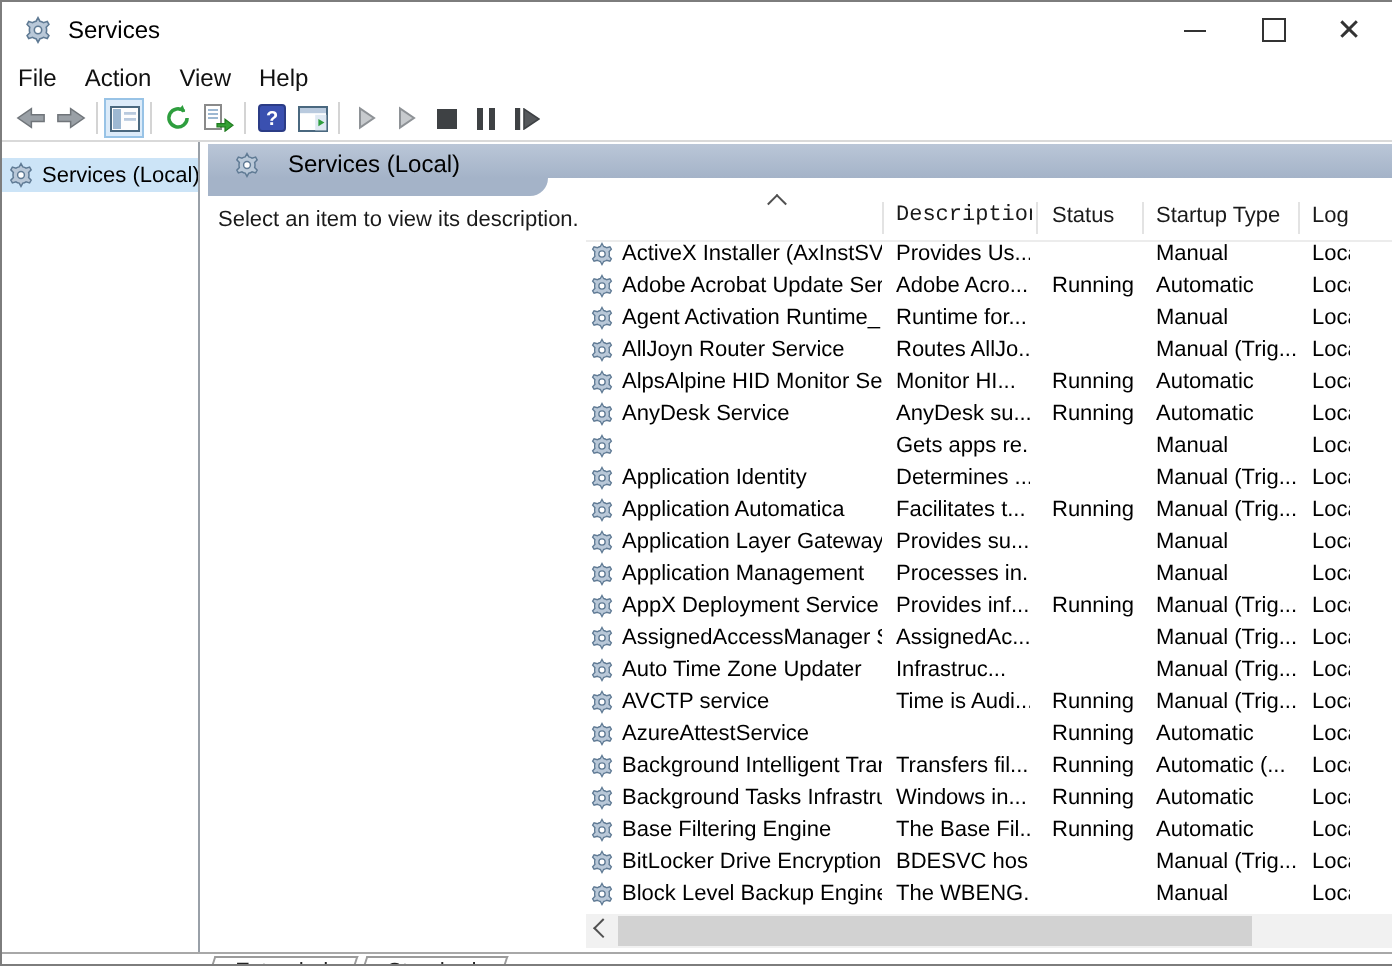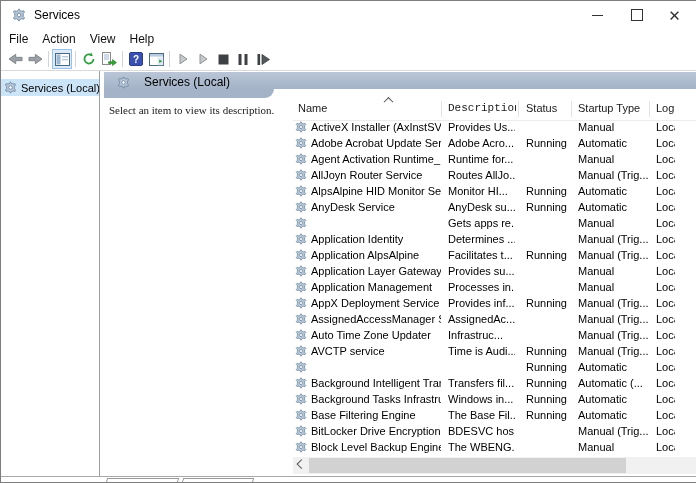--- a/index.html
+++ b/index.html
@@ -28,21 +28,21 @@
   
   #treePanel{position:absolute;left:0;top:70px;width:98px;bottom:5px;background:#fff;border-right:1px solid #99a0a8;}
   .tree-item{margin-top:8px;height:17px;background:#cce4f7;display:flex;align-items:center;padding-left:3px;font-size:11px;color:#000;white-space:nowrap;overflow:hidden;}
   .tree-item .gear{margin-right:4px;display:inline-flex;}
 
   #mainPanel{position:absolute;left:99px;top:70px;right:0;bottom:0;background:#fff;}
   #band{position:absolute;left:4px;top:1px;right:1px;height:17px;background:linear-gradient(#bac6d7,#a4b3c8);}
   #bandTab{position:absolute;left:4px;top:18px;width:170px;height:9px;background:#a4b3c8;border-radius:0 0 12px 0;}
   .band-icon{position:absolute;left:13px;top:4px;width:13px;height:13px;}
   .band-text{position:absolute;left:40px;top:3px;font-size:12px;color:#000;}
-  #descPrompt{position:absolute;left:9px;top:33px;font-size:11px;color:#1a1a1a;font-family:Liberation Serif, serif;}
+  #descPrompt{position:absolute;left:9px;top:33px;font-size:11px;color:#1a1a1a;}
 
   
   #listArea{position:absolute;left:193px;top:27px;right:5px;height:376px;background:#fff;}
   #listHeader{position:absolute;left:0;top:0;right:16px;height:22px;border-bottom:1px solid #ececec;font-size:11px;color:#1a1a1a;}
   .hcell{position:absolute;top:4px;white-space:nowrap;overflow:hidden;}
   .h-name{left:5px;width:140px;} .h-desc{left:155px;width:68px;font-family:Liberation Mono, monospace;} .h-status{left:233px;width:45px;}
   .h-startup{left:285px;width:70px;} .h-logon{left:363px;width:19px;}
   .hsep{position:absolute;top:3px;width:1px;height:16px;background:#e3e3e3;}
   .sortmark{position:absolute;left:92px;top:-1px;}
 
@@ -232,21 +232,20 @@
         </span>
       <span class="band-text">Services (Local)</span>
     </div>
     <div id="bandTab"></div>
 
     <div id="descPrompt">Select an item to view its description.</div>
 
     <div id="listArea">
 
       <div id="listHeader">
-        <span class="hcell h-name">Name</span>
         <span class="hcell h-desc">Description</span>
         <span class="hcell h-status">Status</span>
         <span class="hcell h-startup">Startup Type</span>
         <span class="hcell h-logon">Log On As</span>
         <span class="sortmark">
             <span class="chev up"></span>
           </span>
         <span class="hsep" style="left:148px"></span>
         <span class="hsep" style="left:225px"></span>
         <span class="hsep" style="left:278px"></span>
@@ -357,21 +356,21 @@
             <span class="cell c-startup">Manual (Trig...</span>
             <span class="cell c-logon">Loca</span>
           </div>
           <div class="row">
             <span class="cell c-ic gear g12">
               <svg width="12" height="12" viewBox="0 0 16 16">
                 <path d="M8 1l1.1 2a5.2 5.2 0 0 1 2 .82l2.2-.66.95 1.65-1.55 1.66c.15.49.22 1 .22 1.53 0 .52-.07 1.04-.22 1.53l1.55 1.66-.95 1.65-2.2-.66a5.2 5.2 0 0 1-2 .82L8 15l-1.1-2a5.2 5.2 0 0 1-2-.82l-2.2.66-.95-1.65 1.55-1.66A5.4 5.4 0 0 1 3.08 8c0-.52.07-1.04.22-1.53L1.75 4.81l.95-1.65 2.2.66a5.2 5.2 0 0 1 2-.82z" fill="#b9c8d8" stroke="#5f7a94" stroke-width="0.9"></path>
                 <circle cx="8" cy="8" r="2.1" fill="#fff" stroke="#5f7a94" stroke-width="0.9"></circle>
               </svg>
             </span>
-            <span class="cell c-name">Application AlpsAlpine</span>
+            <span class="cell c-name">Application Automatica</span>
             <span class="cell c-desc">Facilitates t...</span>
             <span class="cell c-status">Running</span>
             <span class="cell c-startup">Manual (Trig...</span>
             <span class="cell c-logon">Loca</span>
           </div>
           <div class="row">
             <span class="cell c-ic gear g12">
               <svg width="12" height="12" viewBox="0 0 16 16">
                 <path d="M8 1l1.1 2a5.2 5.2 0 0 1 2 .82l2.2-.66.95 1.65-1.55 1.66c.15.49.22 1 .22 1.53 0 .52-.07 1.04-.22 1.53l1.55 1.66-.95 1.65-2.2-.66a5.2 5.2 0 0 1-2 .82L8 15l-1.1-2a5.2 5.2 0 0 1-2-.82l-2.2.66-.95-1.65 1.55-1.66A5.4 5.4 0 0 1 3.08 8c0-.52.07-1.04.22-1.53L1.75 4.81l.95-1.65 2.2.66a5.2 5.2 0 0 1 2-.82z" fill="#b9c8d8" stroke="#5f7a94" stroke-width="0.9"></path>
                 <circle cx="8" cy="8" r="2.1" fill="#fff" stroke="#5f7a94" stroke-width="0.9"></circle>
@@ -448,20 +447,21 @@
             <span class="cell c-startup">Manual (Trig...</span>
             <span class="cell c-logon">Loca</span>
           </div>
           <div class="row">
             <span class="cell c-ic gear g12">
               <svg width="12" height="12" viewBox="0 0 16 16">
                 <path d="M8 1l1.1 2a5.2 5.2 0 0 1 2 .82l2.2-.66.95 1.65-1.55 1.66c.15.49.22 1 .22 1.53 0 .52-.07 1.04-.22 1.53l1.55 1.66-.95 1.65-2.2-.66a5.2 5.2 0 0 1-2 .82L8 15l-1.1-2a5.2 5.2 0 0 1-2-.82l-2.2.66-.95-1.65 1.55-1.66A5.4 5.4 0 0 1 3.08 8c0-.52.07-1.04.22-1.53L1.75 4.81l.95-1.65 2.2.66a5.2 5.2 0 0 1 2-.82z" fill="#b9c8d8" stroke="#5f7a94" stroke-width="0.9"></path>
                 <circle cx="8" cy="8" r="2.1" fill="#fff" stroke="#5f7a94" stroke-width="0.9"></circle>
               </svg>
             </span>
+            <span class="cell c-name">AzureAttestService</span>
             <span class="cell c-desc"></span>
             <span class="cell c-status">Running</span>
             <span class="cell c-startup">Automatic</span>
             <span class="cell c-logon">Loca</span>
           </div>
           <div class="row">
             <span class="cell c-ic gear g12">
               <svg width="12" height="12" viewBox="0 0 16 16">
                 <path d="M8 1l1.1 2a5.2 5.2 0 0 1 2 .82l2.2-.66.95 1.65-1.55 1.66c.15.49.22 1 .22 1.53 0 .52-.07 1.04-.22 1.53l1.55 1.66-.95 1.65-2.2-.66a5.2 5.2 0 0 1-2 .82L8 15l-1.1-2a5.2 5.2 0 0 1-2-.82l-2.2.66-.95-1.65 1.55-1.66A5.4 5.4 0 0 1 3.08 8c0-.52.07-1.04.22-1.53L1.75 4.81l.95-1.65 2.2.66a5.2 5.2 0 0 1 2-.82z" fill="#b9c8d8" stroke="#5f7a94" stroke-width="0.9"></path>
                 <circle cx="8" cy="8" r="2.1" fill="#fff" stroke="#5f7a94" stroke-width="0.9"></circle>

